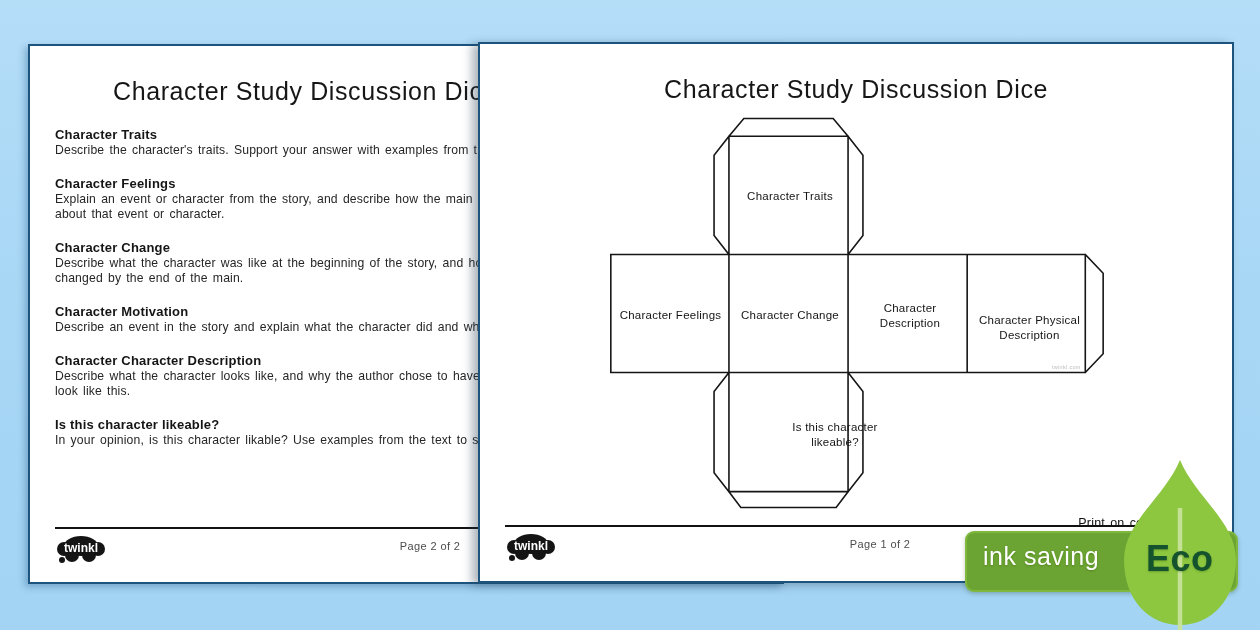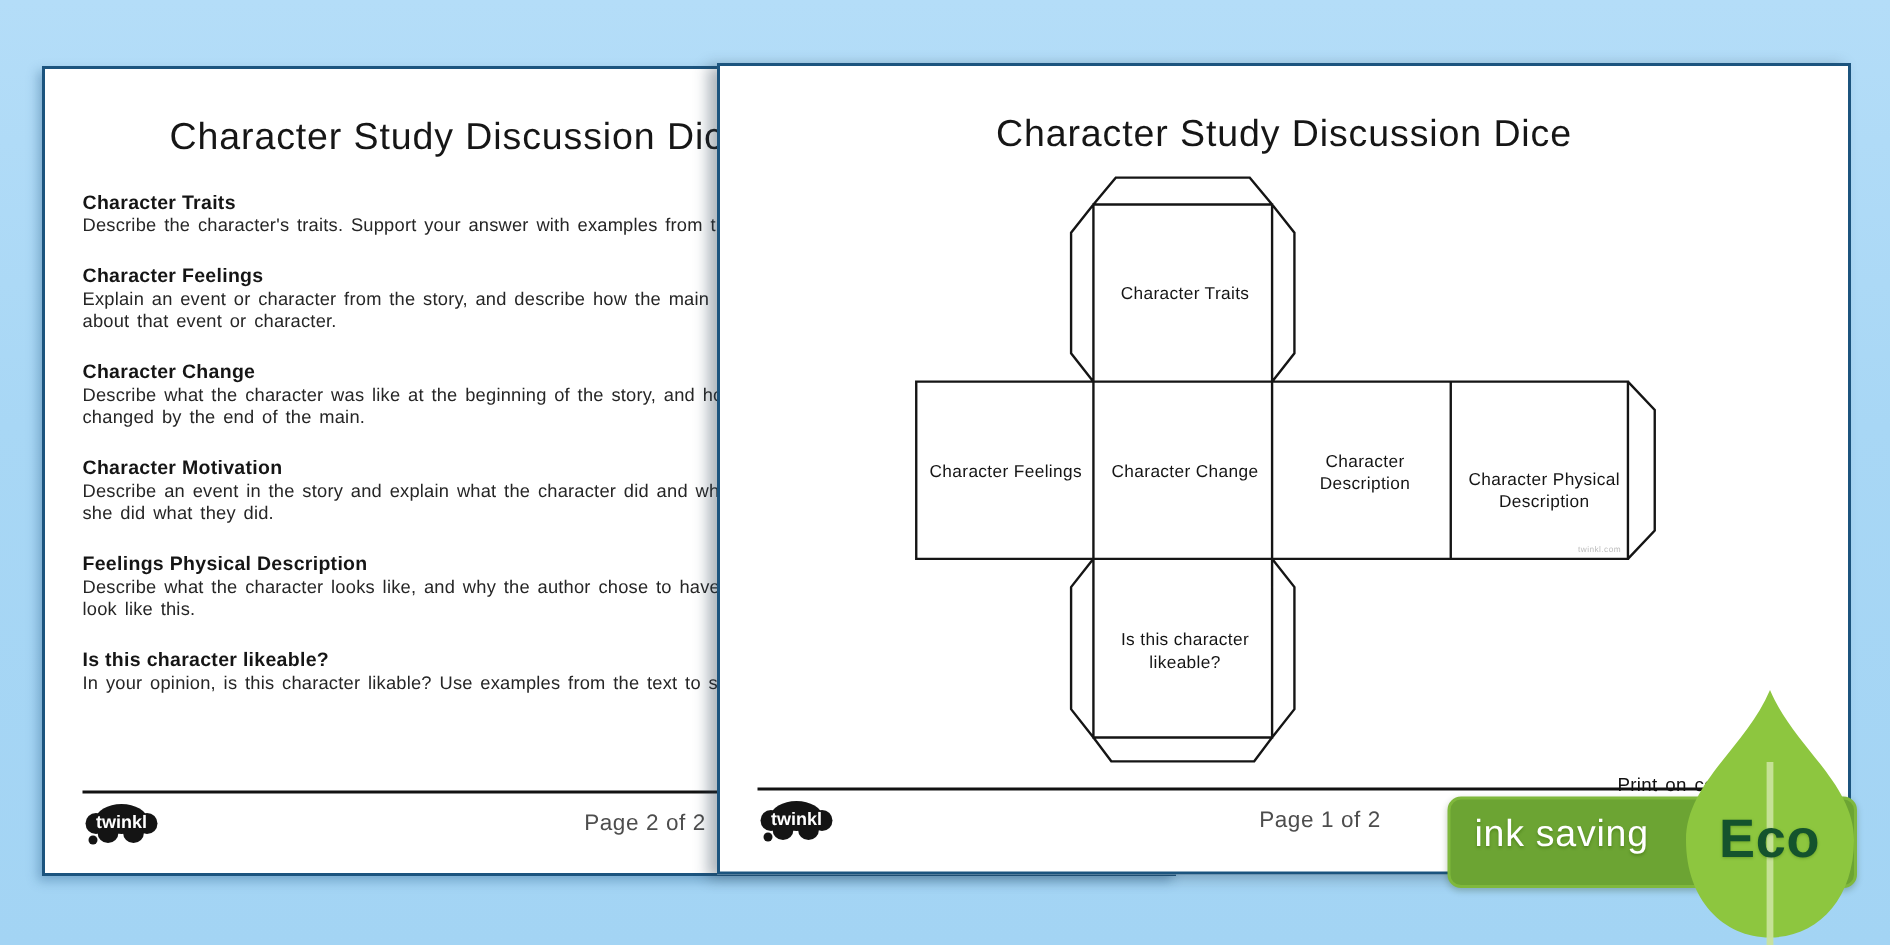--- a/index.html
+++ b/index.html
@@ -37,37 +37,37 @@
   .sections{position:absolute;left:25px;top:81px;right:4px;}
   .sec{margin:0 0 18px 0;}
   .sec-h{font-size:13px;font-weight:bold;color:#151515;line-height:16px;letter-spacing:.2px;white-space:nowrap;}
   .sec-l{font-size:12.2px;color:#262626;line-height:15px;letter-spacing:.15px;word-spacing:1.6px;white-space:nowrap;}
 
   
   .foot-line{position:absolute;left:25px;top:481px;width:704px;height:2px;background:#121212;}
   .logo{position:absolute;left:25px;top:486px;width:52px;height:34px;}
   .page-num{
     position:absolute;left:0;right:0;top:494px;text-align:center;
-    font-size:15px;color:#4d4d4d;letter-spacing:.4px;margin-left:48px;
+    font-size:11px;color:#4d4d4d;letter-spacing:.4px;margin-left:48px;
   }
 
   
   .net-svg{position:absolute;inset:0;width:100%;height:100%;}
   .face{
     position:absolute;display:flex;flex-direction:column;
     align-items:center;justify-content:center;text-align:center;
     font-size:11.5px;color:#151515;line-height:15px;letter-spacing:.25px;
   }
   .face div{white-space:nowrap;}
   .face-traits   {left:250px;top:93px; width:120px;height:119px;}
   .face-feelings {left:131px;top:212px;width:119px;height:119px;}
   .face-change   {left:250px;top:212px;width:120px;height:119px;}
   .face-motivation{left:370px;top:212px;width:120px;height:119px;}
   .face-physical {left:490px;top:224px;width:119px;height:119px;}
-  .face-likeable {left:250px;top:331px;width:120px;height:120px;}
+  .face-likeable {left:250px;top:331px;width:120px;height:120px;padding-left:45px;}
 
   .watermark{position:absolute;left:572px;top:320px;font-size:5.5px;color:#bdbdbd;letter-spacing:.3px;}
   .print-note{position:absolute;right:26px;top:472px;font-size:12.5px;color:#111;letter-spacing:.2px;word-spacing:1.5px;}
 
   
   .eco-rect{
     position:absolute;left:965px;top:531px;width:273px;height:61px;z-index:30;
     background:#6ca433;border:2px solid #7fb83c;border-radius:9px;box-sizing:border-box;
     box-shadow:0 2px 4px rgba(30,60,10,.25);
   }
@@ -102,24 +102,23 @@
         <div class="sec-l">about that event or character.</div>
       </div>
       <div class="sec">
         <div class="sec-h">Character Change</div>
         <div class="sec-l">Describe what the character was like at the beginning of the story, and how the c</div>
         <div class="sec-l">changed by the end of the main.</div>
       </div>
       <div class="sec">
         <div class="sec-h">Character Motivation</div>
         <div class="sec-l">Describe an event in the story and explain what the character did and why you</div>
-        <div class="sec-l">she did what they did.</div>
-      </div>
-      <div class="sec">
-        <div class="sec-h">Feelings Physical Description</div>
+      </div>
+      <div class="sec">
+        <div class="sec-h">Character Character Description</div>
         <div class="sec-l">Describe what the character looks like, and why the author chose to have the c</div>
         <div class="sec-l">look like this.</div>
       </div>
       <div class="sec">
         <div class="sec-h">Is this character likeable?</div>
         <div class="sec-l">In your opinion, is this character likable? Use examples from the text to support you</div>
       </div>
     </div>
 
     <div class="foot-line"></div>

